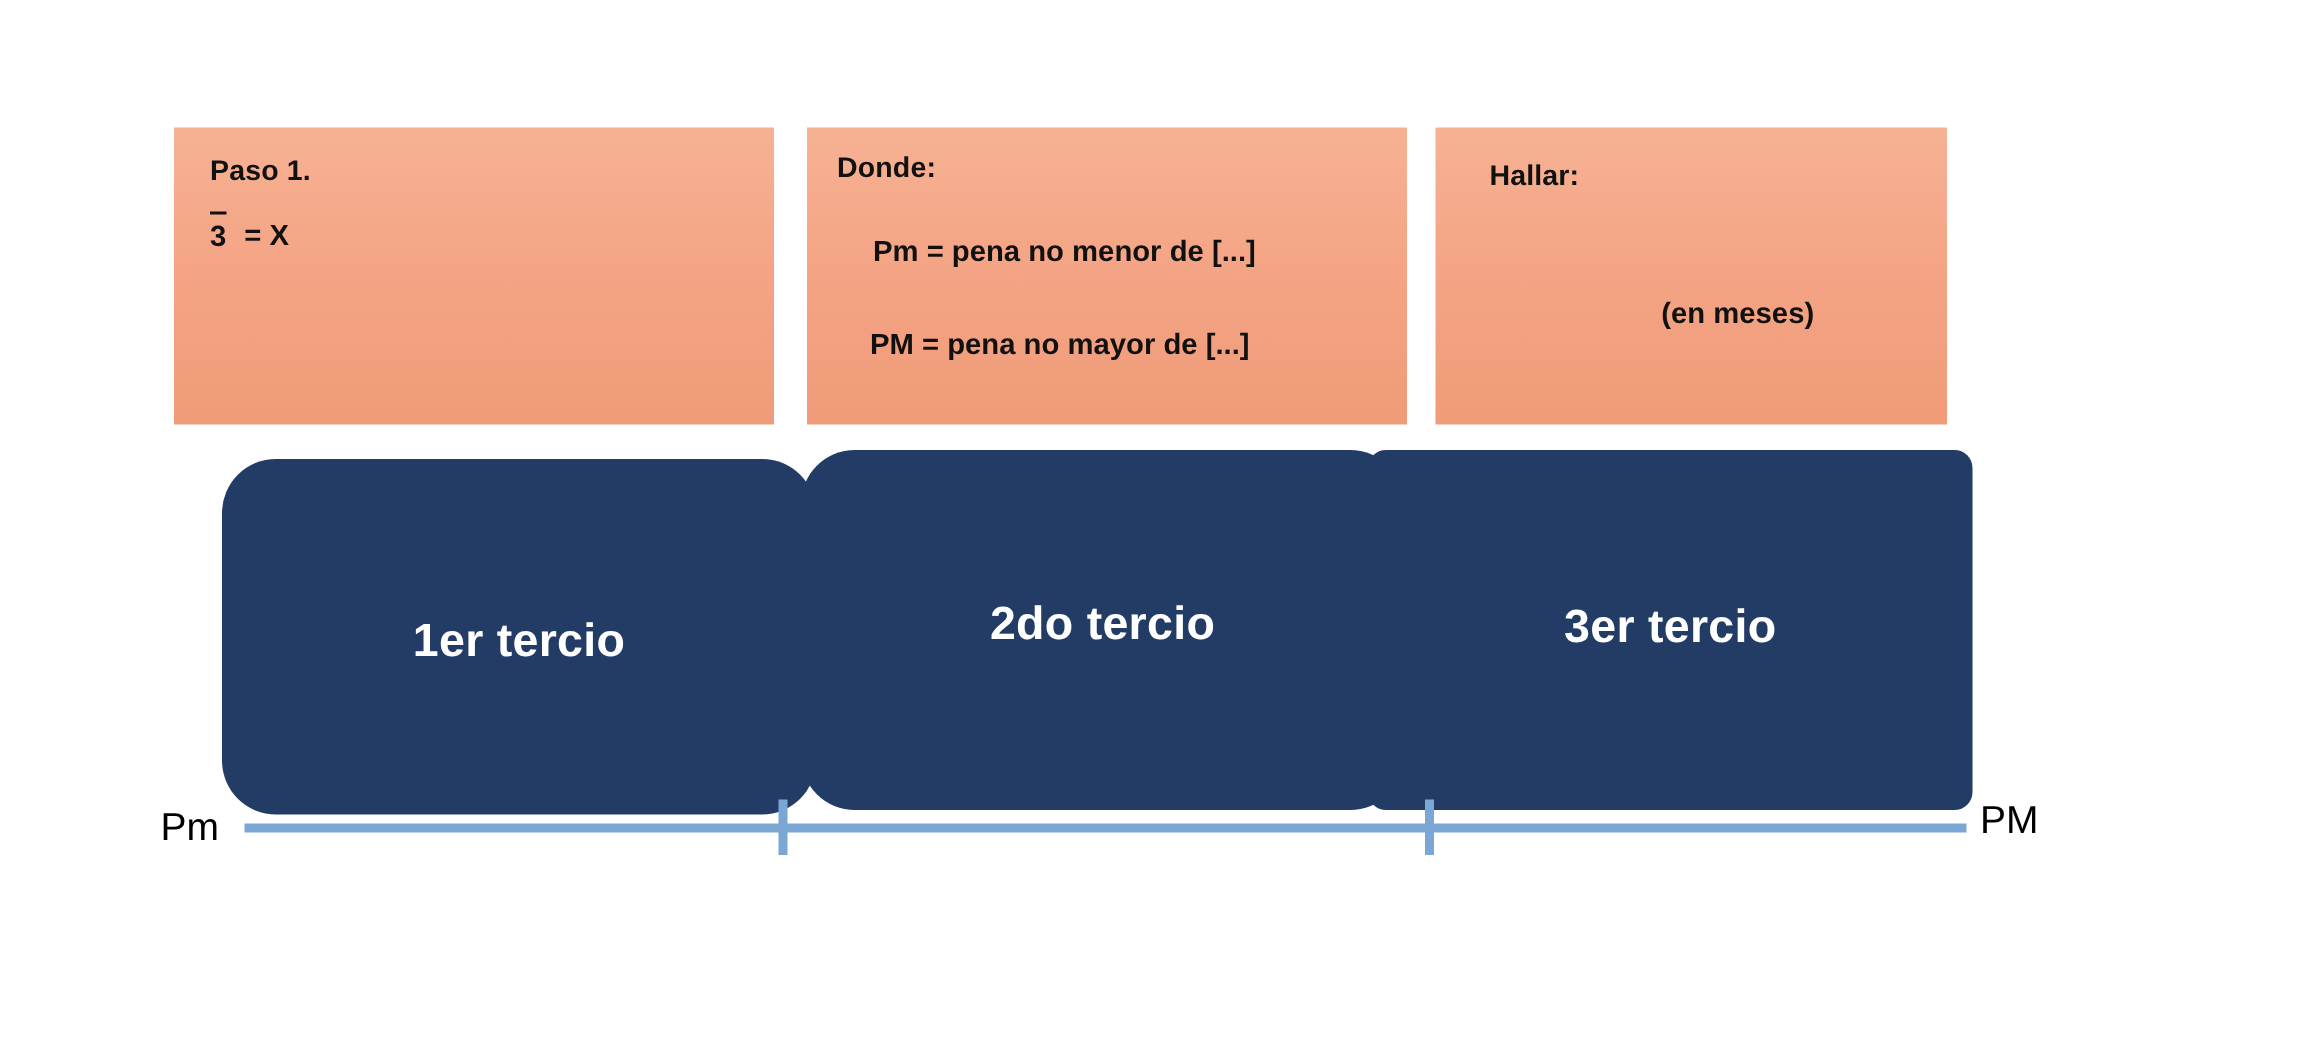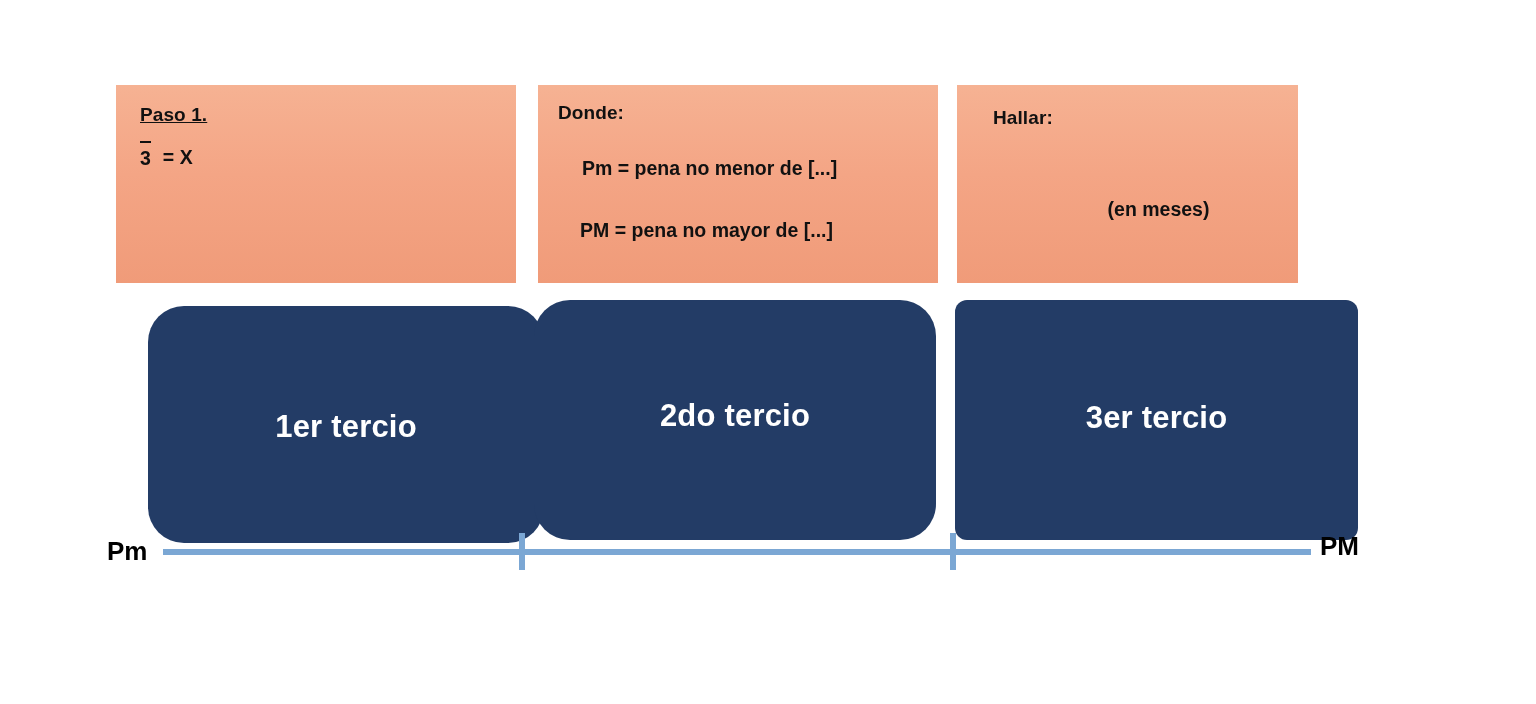--- a/index.html
+++ b/index.html
@@ -41,21 +41,21 @@
   }
   .info-box .box-line {
     position: absolute;
     font-weight: bold;
     font-size: 19.5px;
     color: #111111;
     white-space: nowrap;
   }
 
   #box-paso1 { left: 116px; top: 85px; width: 400px; height: 198px; }
-  #box-paso1 .box-head { left: 24px; top: 19px; text-decoration: underline; }
+  #box-paso1 .box-head { left: 24px; top: 19px; }
 
   #box-donde { left: 538px; top: 85px; width: 400px; height: 198px; }
   #box-donde .box-head { left: 20px; top: 17px; }
   #box-donde .donde-l1 { left: 44px; top: 72px; }
   #box-donde .donde-l2 { left: 42px; top: 134px; }
 
   #box-hallar { left: 957px; top: 85px; width: 341px; height: 198px; }
   #box-hallar .box-head { left: 36px; top: 22px; }
   #box-hallar .hallar-l1 {
     left: 0; top: 78px; width: 403px;
@@ -124,21 +124,21 @@
     letter-spacing: 0.2px;
     white-space: nowrap;
   }
 
   #tercio-1 { left: 120px; top: 306px; width: 396px; height: 237px; margin-left: 28px; }
   #tercio-1 .tercio-label { top: 103px; }
 
   #tercio-2 { left: 534px; top: 300px; width: 402px; height: 240px; }
   #tercio-2 .tercio-label { top: 98px; }
 
-  #tercio-3 { left: 955px; top: 300px; width: 403px; height: 240px; border-radius: 12px; }
+  #tercio-3 { left: 912px; top: 300px; width: 403px; height: 240px; border-radius: 12px; }
   #tercio-3 .tercio-label { top: 100px; }
 
   
   #axis-line {
     position: absolute;
     left: 163px;
     top: 549px;
     width: 1148px;
     height: 6px;
     background: #7ba7d4;
@@ -148,21 +148,21 @@
     width: 6px;
     height: 37px;
     background: #7ba7d4;
     top: 533px;
   }
   #tick-1 { left: 519px; }
   #tick-2 { left: 950px; }
 
   .axis-label {
     position: absolute;
-    font-weight: bold;
+    font-weight: normal;
     font-size: 26px;
     color: #000000;
     white-space: nowrap;
   }
   #label-pm-min { left: 107px; top: 536px; }
   #label-pm-max { left: 1320px; top: 531px; }
 </style>
 </head>
 <body>
 

